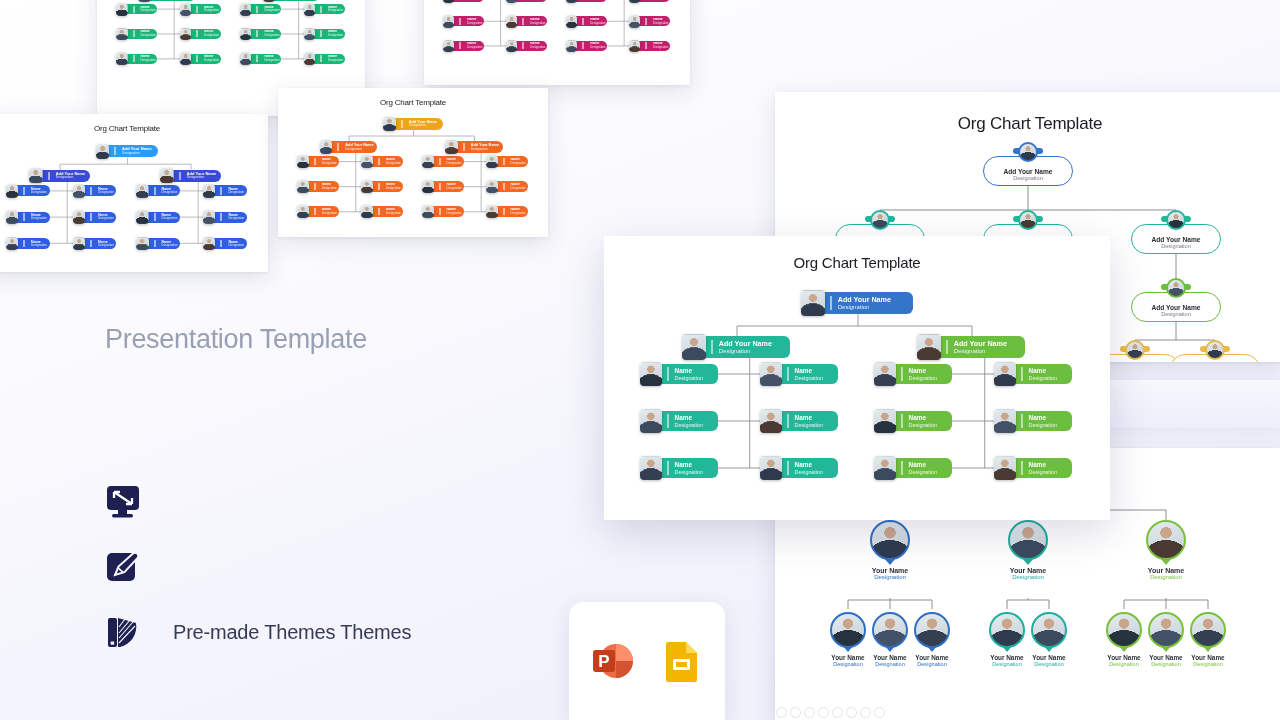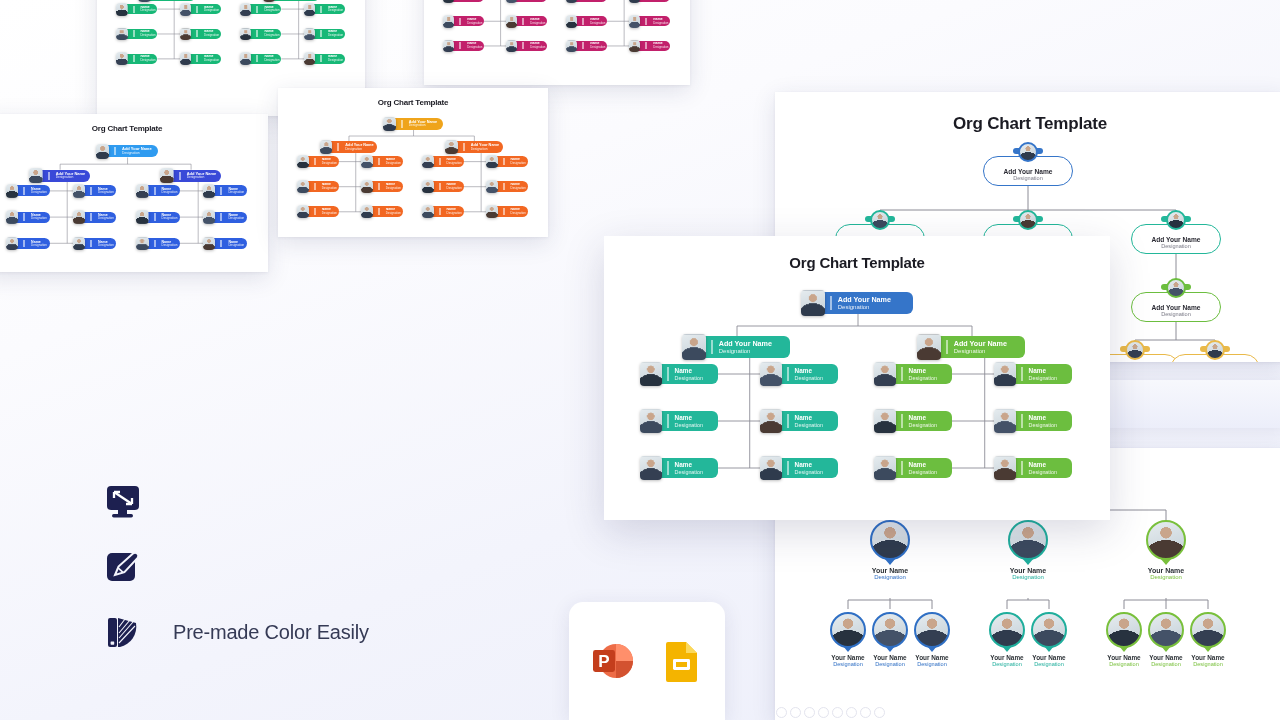--- a/index.html
+++ b/index.html
@@ -12,21 +12,21 @@
 
   
   .slide {
     position: absolute;
     background: #ffffff;
     box-shadow: 0 6px 22px rgba(40,44,90,.13), 0 1px 3px rgba(40,44,90,.07);
     overflow: hidden;
   }
   .slide-title {
     text-align: center;
-    font-weight: bold;
+    font-weight: normal;
     color: #1b1b23;
     letter-spacing: -0.2px;
   }
 
   
   .oc { position: relative; }
   .lines { position: absolute; inset: 0; pointer-events: none; }
   .lines line, .lines path { stroke: #8c8c96; fill: none; }
 
   .node {
@@ -863,20 +863,21 @@
         <div class="photo" style="width: 21.6px; height: 24.4px; margin-left: -2px; background-image: radial-gradient(circle at 50% 30%, rgb(201, 165, 139) 0px, rgb(201, 165, 139) 18%, transparent 19%), radial-gradient(60% 45% at 50% 95%, rgb(74, 58, 51) 0px, rgb(74, 58, 51) 99%, transparent 100%), linear-gradient(160deg, rgb(230, 236, 239), rgb(194, 206, 214));"></div>
         <div class="txt" style="font-size: 6.4px;">
           <span class="nm">Name</span>
           <span class="dg" style="font-size: 5.4px;">Designation</span>
         </div>
       </div>
     </div>
   </div>
 
 <div id="hero">
+  <div id="hero-sub">Presentation Template</div>
 </div>
 
 <div id="features">
   <div class="feat">
     <div class="feat-ico">
       <svg viewBox="0 0 40 40" width="40" height="40">
         <rect x="2" y="3" width="32" height="24" rx="4" fill="#1d2050"></rect>
         <rect x="13" y="27" width="9" height="5" fill="#1d2050"></rect>
         <rect x="7" y="31" width="21" height="3.4" rx="1.7" fill="#1d2050"></rect>
         <path d="M9 9 L27 21" stroke="#ffffff" stroke-width="2.3"></path>
@@ -896,21 +897,21 @@
   </div>
   <div class="feat">
     <div class="feat-ico">
       <svg viewBox="0 0 40 40" width="40" height="40">
         <rect x="3" y="5" width="9" height="29" rx="2" fill="#1d2050"></rect>
         <rect x="5.6" y="28.5" width="3.6" height="3.2" rx="0.6" fill="#f3f4fc"></rect>
         <path d="M13 5 L13 34 L15 34 A21 21 0 0 0 31 10 Z" fill="#1d2050"></path>
         <path d="M14 30 L30 13 M14 25 L28 9 M14 20 L25 7 M14 14 L20 6" stroke="#f3f4fc" stroke-width="1.1"></path>
       </svg>
     </div>
-    <div class="feat-label">Pre-made Color Easily</div>
+    <div class="feat-label">Pre-made Themes Themes</div>
   </div>
 </div>
 
 <div id="apps-card">
   <div class="app-ico">
     <svg viewBox="0 0 52 52" width="52" height="52">
       <circle cx="29" cy="26" r="17" fill="#ed6c47"></circle>
       <path d="M29 9 a17 17 0 0 1 17 17 L29 26 Z" fill="#ff8f6b"></path>
       <path d="M29 26 L46 26 a17 17 0 0 1 -17 17 Z" fill="#d35230"></path>
       <rect x="6" y="15" width="22" height="22" rx="2.4" fill="#c43e1c"></rect>

